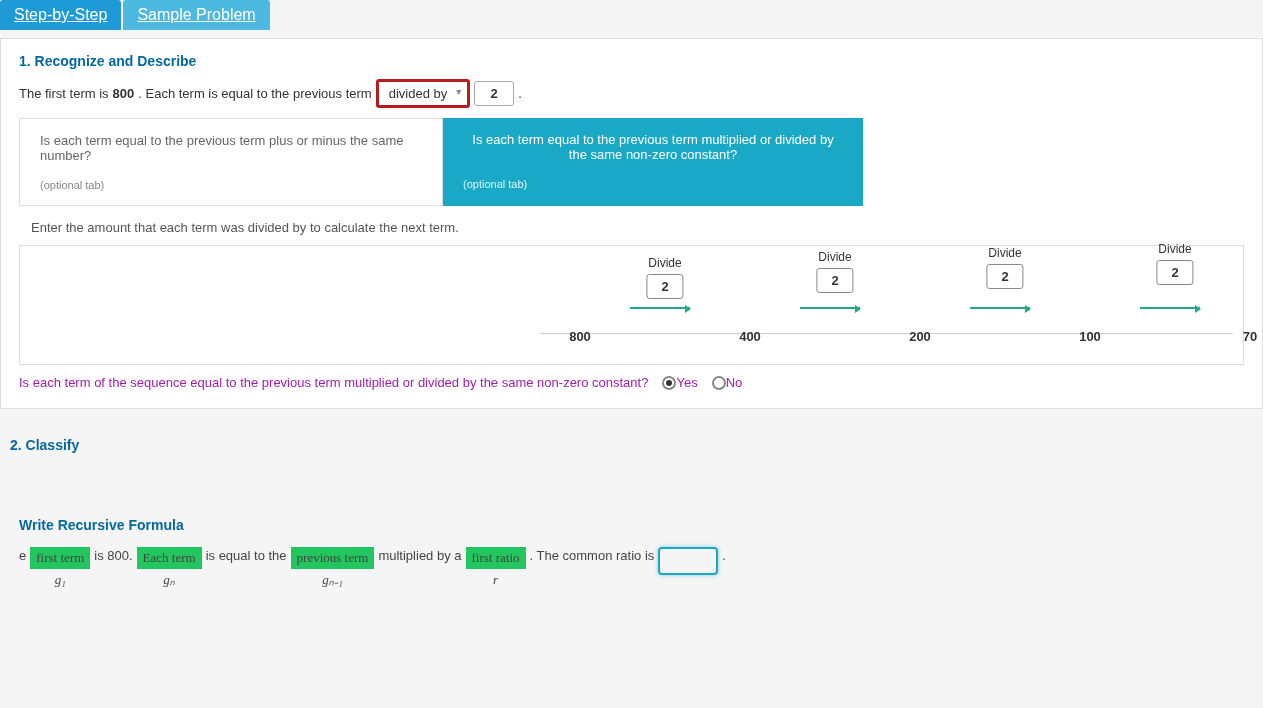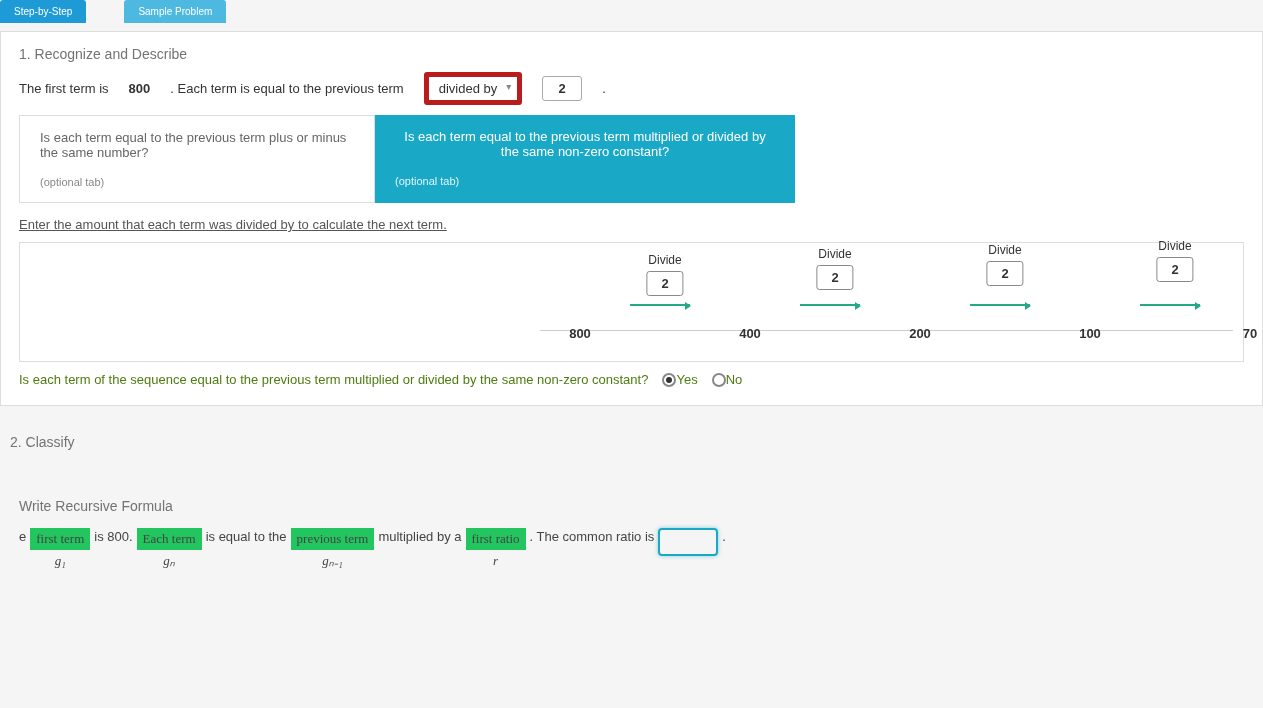--- a/index.html
+++ b/index.html
@@ -1,54 +1,54 @@
 <!DOCTYPE html>
 <html><head>
 <meta charset="utf-8">
 <style>
   * { box-sizing: border-box; margin: 0; padding: 0; }
   body { font-family: Arial, sans-serif; font-size: 13px; color: #333; background: #f5f5f5; }
   
   .tabs { display: flex; gap: 2px; padding: 0; }
-  .tab { padding: 6px 14px; background: #1e9bd6; color: #fff; font-size: 10px; border-radius: 3px 3px 0 0; cursor: pointer; }
-  .tab.alt { background: #4db8e0; margin-left: 36px; }
+  .tab { padding: 6px 14px; background: #1e9bd6; color: #fff; font-size: 16px; border-radius: 3px 3px 0 0; cursor: pointer; text-decoration: underline; }
+  .tab.alt { background: #4db8e0; }
   
   .section { background: #fff; border: 1px solid #ddd; margin: 8px 0; padding: 14px 18px; }
-  .heading { font-weight: normal; color: #737373; margin-bottom: 10px; font-size: 14px; }
+  .heading { font-weight: bold; color: #0369a1; margin-bottom: 10px; font-size: 14px; }
   
-  .row1 { display: flex; align-items: center; gap: 20px; flex-wrap: wrap; }
-  .dropdown { border: 5px solid #b91c1c; padding: 4px 20px 4px 10px; background: #fff; border-radius: 3px; position: relative; }
+  .row1 { display: flex; align-items: center; gap: 4px; flex-wrap: wrap; }
+  .dropdown { border: 3px solid #b91c1c; padding: 4px 20px 4px 10px; background: #fff; border-radius: 3px; position: relative; }
   .dropdown::after { content: "▾"; position: absolute; right: 6px; color: #888; font-size: 10px; }
   .numbox { border: 1px solid #aaa; padding: 4px 14px; background: #fff; border-radius: 3px; font-weight: bold; min-width: 40px; text-align: center; }
   
   .two-cards { display: flex; gap: 0; margin-top: 10px; }
   .card { flex: 0 0 auto; padding: 14px 20px; }
-  .card.left { background: #fff; border: 1px solid #ddd; color: #666; width: 356px; }
+  .card.left { background: #fff; border: 1px solid #ddd; color: #666; width: 424px; }
   .card.right { background: #1aa8c7; color: #fff; width: 420px; text-align: center; }
   .opt-tab { font-size: 11px; color: #888; margin-top: 16px; text-align: left; }
   .card.right .opt-tab { color: #e0f5fa; }
   
-  .instr { color: #555; margin: 14px 0 10px; font-size: 13px; text-decoration: underline; }
+  .instr { color: #555; margin: 14px 12px 10px; font-size: 13px; }
   
   .seqwrap { border: 1px solid #ddd; padding: 18px 10px 8px; background: #fff; position: relative; height: 120px; }
   .seqline { position: absolute; bottom: 30px; left: 520px; right: 10px; height: 1px; background: #ccc; }
   .seqnode { position: absolute; bottom: 20px; font-weight: bold; color: #333; transform: translateX(-50%); }
   .divbox { position: absolute; transform: translateX(-50%); text-align: center; }
   .divbox .lbl { font-size: 12px; color: #333; margin-bottom: 4px; }
   .divbox .val { border: 1px solid #888; padding: 4px 14px; background: #fff; border-radius: 3px; font-weight: bold; display: inline-block; }
   .arrow { position: absolute; border-top: 2px solid #2a8; width: 60px; bottom: 55px; transform: translateX(-50%); }
   .arrow::after { content: ""; position: absolute; right: -1px; top: -4px; border-left: 6px solid #2a8; border-top: 4px solid transparent; border-bottom: 4px solid transparent; }
   
-  .qrow { display: flex; align-items: center; gap: 14px; padding: 10px 0 4px; color: #4d7c0f; }
+  .qrow { display: flex; align-items: center; gap: 14px; padding: 10px 0 4px; color: #a21caf; }
   .radio { display: inline-flex; align-items: center; }
   .radio .dot { width: 14px; height: 14px; border: 2px solid #888; border-radius: 50%; display: inline-flex; align-items: center; justify-content: center; }
   .radio .dot.sel::after { content: ""; width: 6px; height: 6px; background: #333; border-radius: 50%; }
   
   .classify { padding: 20px 10px; color: #555; }
-  .classify .heading { margin-bottom: 10px; }
+  .classify .heading { margin-bottom: 26px; }
   b.hl { font-weight: bold; color: #333; }
   
   .formula { padding: 18px 10px; color: #444; margin-left: 9px; }
   .fline { display: flex; align-items: flex-start; gap: 4px; flex-wrap: wrap; margin-top: 14px; line-height: 1.4; }
   .term { display: inline-flex; flex-direction: column; align-items: center; }
   .term .top { background: #22c55e; padding: 2px 6px; font-family: Liberation Serif, serif; }
   .term .bot { font-style: italic; font-family: 'Times New Roman', serif; margin-top: 2px; text-align: center; }
   .ratio-input { border: 2px solid #1aa8c7; border-radius: 4px; width: 60px; height: 28px; box-shadow: 0 0 4px rgba(26,168,199,0.5); }
 </style>
 </head>

